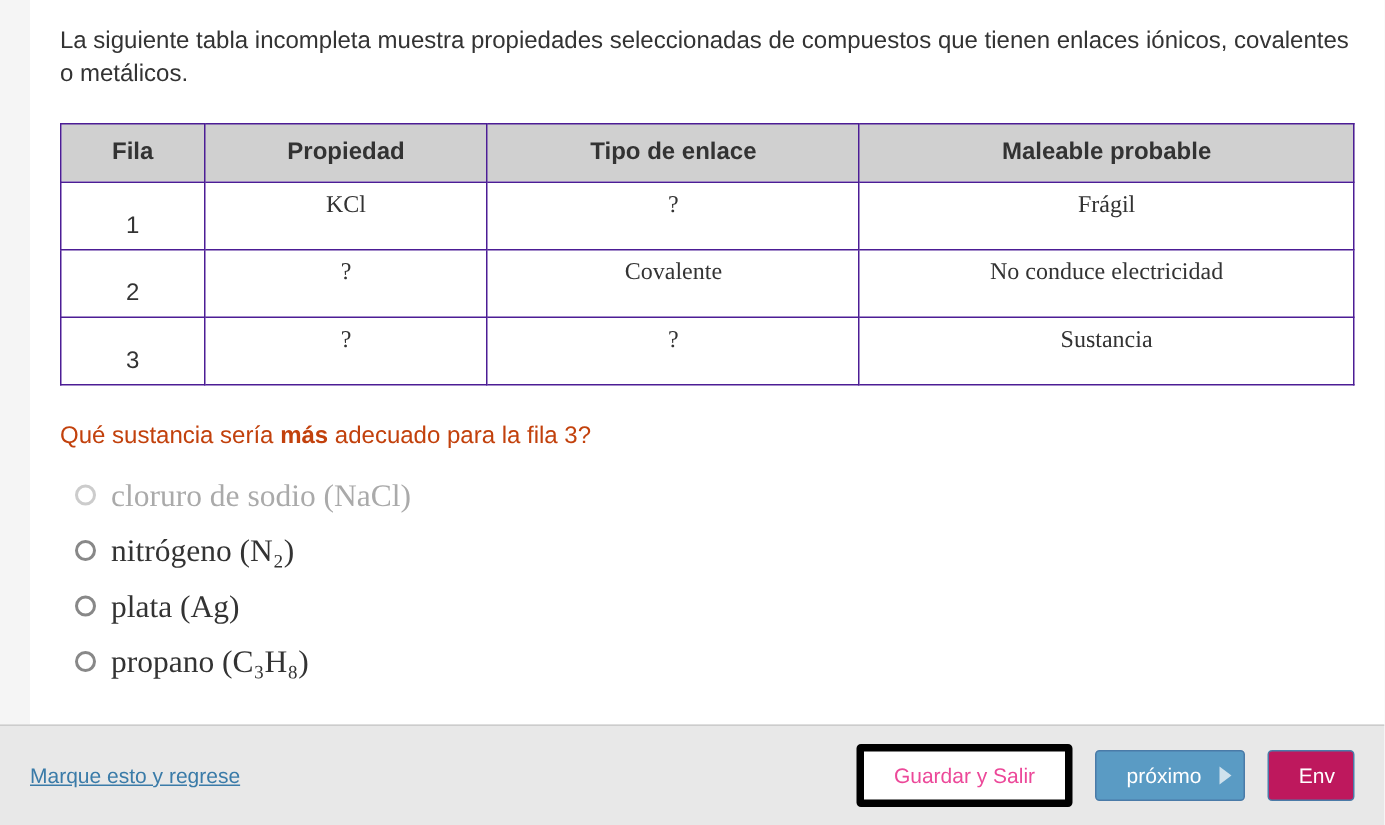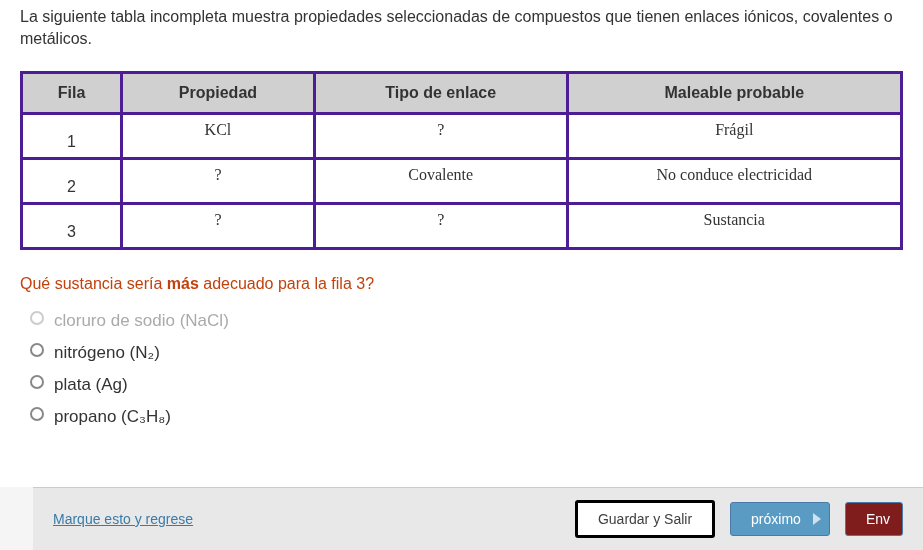--- a/index.html
+++ b/index.html
@@ -10,38 +10,39 @@
     body {
       font-family: Arial, sans-serif;
       background: #f5f5f5;
       width: 923px;
       height: 550px;
       display: flex;
       flex-direction: column;
       overflow: hidden;
     }
     .content {
-      padding: 6px 20px;
+      padding: 17px 20px;
       flex: 1;
       overflow: hidden;
       background: #fff;
+      margin-left: 20px;
     }
     .intro-text {
       font-size: 16px;
       color: #333;
       line-height: 1.4;
       margin-bottom: 20px;
     }
     table {
       border-collapse: collapse;
       width: 100%;
       margin-bottom: 25px;
     }
     th, td {
-      border: 3px solid #4c1d95;
+      border: 1px solid #4c1d95;
       padding: 8px 12px;
       text-align: center;
       font-size: 16px;
       color: #333;
     }
     th {
       background: #d0d0d0;
       font-weight: bold;
       padding: 10px 12px;
     }
@@ -62,25 +63,26 @@
     .question {
       font-size: 16px;
       color: #c2410c;
       margin-bottom: 18px;
     }
     .options {
       padding-left: 10px;
     }
     .option {
       display: flex;
-      align-items: flex-start;
+      align-items: center;
       margin-bottom: 12px;
-      font-size: 17px;
+      font-size: 21px;
       color: #333;
       cursor: pointer;
+      font-family: Liberation Serif, serif;
     }
     .option.disabled {
       color: #aaa;
       cursor: default;
     }
     .radio {
       width: 14px;
       height: 14px;
       border: 2px solid #888;
       border-radius: 50%;
@@ -90,41 +92,40 @@
     .option.disabled .radio {
       border-color: #ccc;
     }
     .footer {
       background: #e8e8e8;
       border-top: 1px solid #ccc;
       padding: 12px 20px;
       display: flex;
       align-items: center;
       justify-content: space-between;
-      margin-left: 33px;
     }
     .mark-link {
       color: #3a7ba8;
       text-decoration: underline;
       font-size: 14px;
       cursor: pointer;
     }
     .footer-buttons {
       display: flex;
       gap: 15px;
       align-items: center;
     }
     .btn {
       padding: 8px 20px;
       font-size: 14px;
-      border: 3px solid #000000;
+      border: 5px solid #000000;
       border-radius: 3px;
       background: #fff;
       cursor: pointer;
-      color: #404040;
+      color: #ec4899;
     }
     .btn-primary {
       background: #5a9bc4;
       color: #fff;
       border: 1px solid #4a7ba8;
       position: relative;
       padding-right: 28px;
       text-align: right;
     }
     .btn-primary::after {
@@ -133,21 +134,21 @@
       right: 8px;
       top: 50%;
       transform: translateY(-50%);
       width: 0;
       height: 0;
       border-left: 8px solid rgba(255,255,255,0.7);
       border-top: 6px solid transparent;
       border-bottom: 6px solid transparent;
     }
     .btn-env {
-      background: #7f1d1d;
+      background: #be185d;
       color: #fff;
       border: 1px solid #4a7ba8;
       padding: 8px 12px 8px 20px;
     }
   </style>
 </head>
 <body>
 
 <div class="content">
   <p class="intro-text">La siguiente tabla incompleta muestra propiedades seleccionadas de compuestos que tienen enlaces iónicos, covalentes o metálicos.</p>

